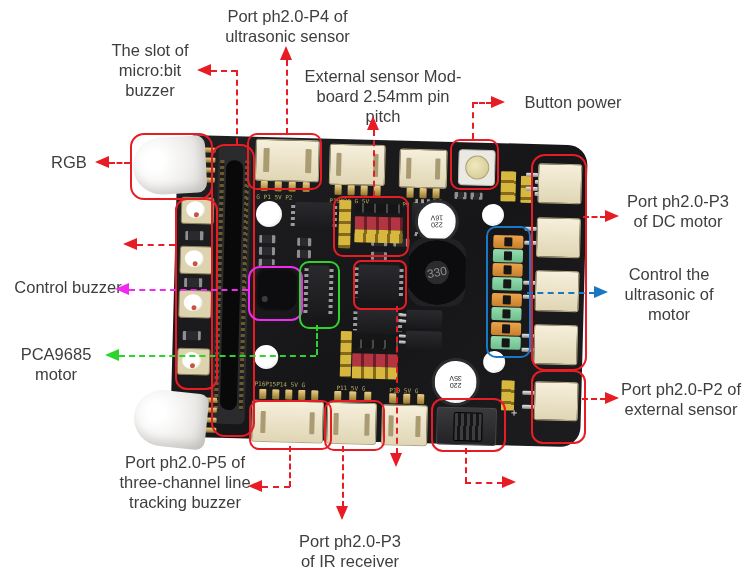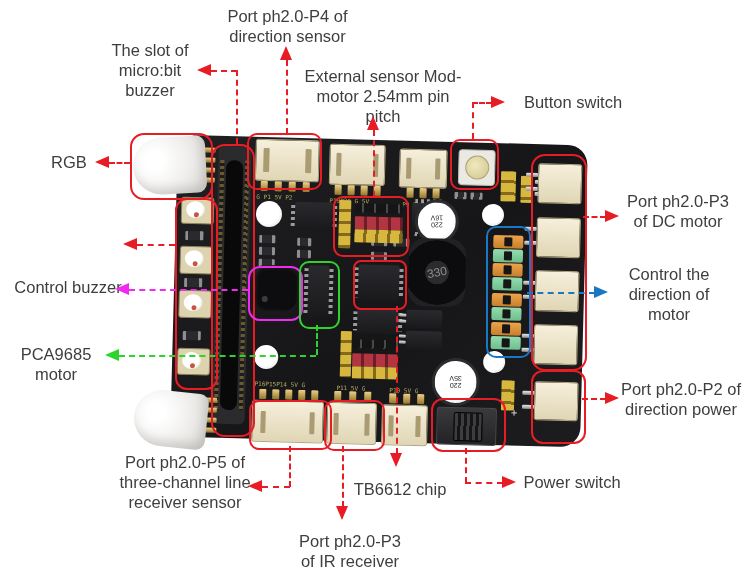--- a/index.html
+++ b/index.html
@@ -343,38 +343,36 @@
   <div class="ah d" style="left:390px;top:453px;"></div>
 
   <div class="vl" style="left:465px;top:448px;height:35px;"></div>
   <div class="hl" style="left:465px;top:482px;width:38px;"></div>
   <div class="ah r" style="left:502px;top:476px;"></div>
 
   <div class="vl" style="left:342px;top:446px;height:61px;"></div>
   <div class="ah d" style="left:336px;top:506px;"></div>
 
   <div class="lbl" style="left:210px;top:6px;width:155px;">Port ph2.0-P4 of
-direction sensor</div>
+ultrasonic sensor</div>
   <div class="lbl" style="left:95px;top:40px;width:110px;">The slot of
 micro:bit
 buzzer</div>
   <div class="lbl" style="left:298px;top:66px;width:170px;">External sensor Mod-
-motor 2.54mm pin pitch</div>
-  <div class="lbl" style="left:518px;top:92px;width:110px;">Button switch</div>
+board 2.54mm pin pitch</div>
+  <div class="lbl" style="left:518px;top:92px;width:110px;">Button power</div>
   <div class="lbl" style="left:40px;top:152px;width:58px;">RGB</div>
   <div class="lbl" style="left:6px;top:277px;width:124px;">Control buzzer</div>
   <div class="lbl" style="left:0px;top:344px;width:112px;">PCA9685 motor</div>
   <div class="lbl" style="left:618px;top:191px;width:120px;">Port ph2.0-P3
 of DC motor</div>
   <div class="lbl" style="left:610px;top:264px;width:118px;">Control the
-direction of
+ultrasonic of
 motor</div>
   <div class="lbl" style="left:612px;top:379px;width:138px;">Port ph2.0-P2 of
-direction power</div>
+external sensor</div>
   <div class="lbl" style="left:104px;top:452px;width:162px;">Port ph2.0-P5 of
 three-channel line
-receiver sensor</div>
-  <div class="lbl" style="left:342px;top:479px;width:116px;">TB6612 chip</div>
-  <div class="lbl" style="left:514px;top:472px;width:116px;">Power switch</div>
+tracking buzzer</div>
   <div class="lbl" style="left:282px;top:531px;width:136px;">Port ph2.0-P3
 of IR receiver</div>
 
 </div>
 
 </body></html>

